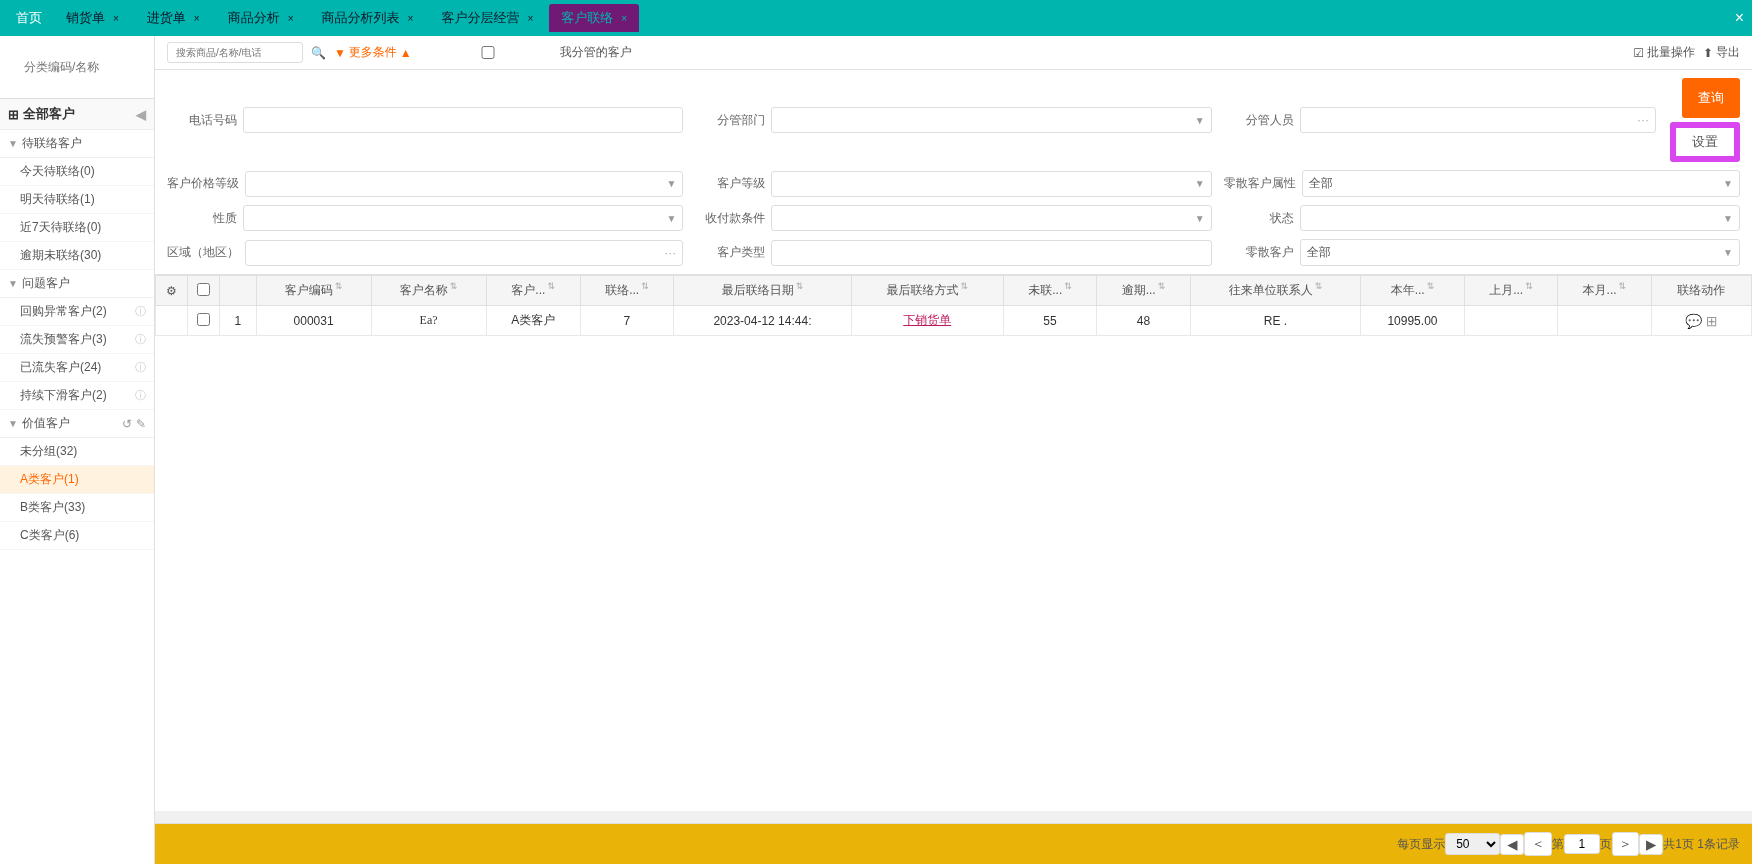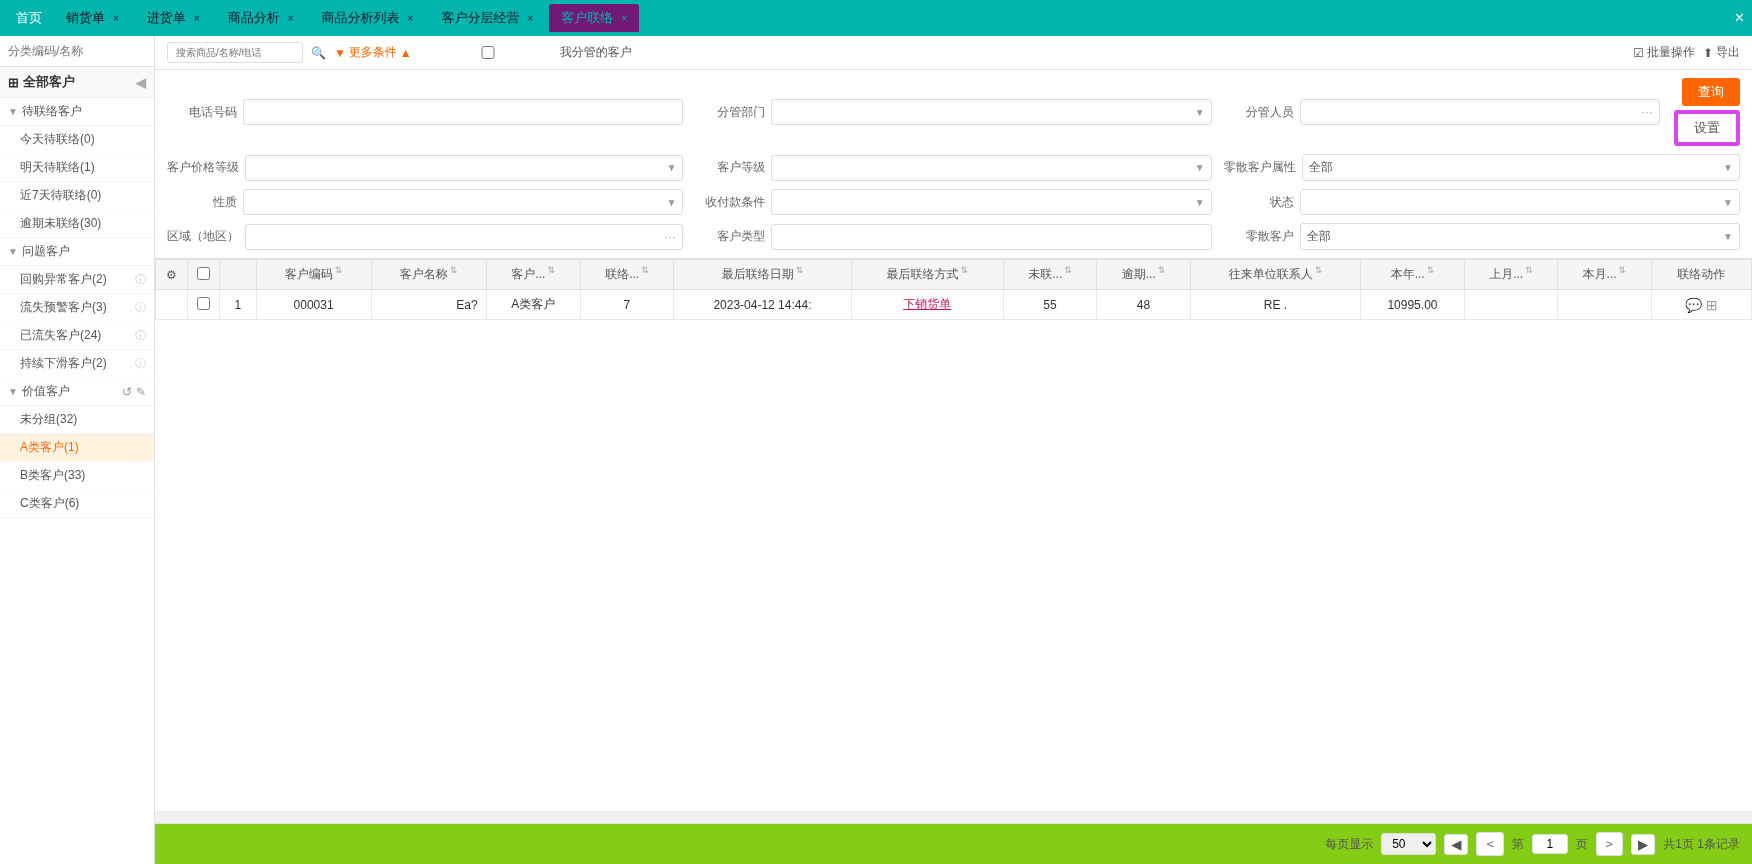--- a/index.html
+++ b/index.html
@@ -27,21 +27,21 @@
 
     
     .sidebar {
       width: 155px; min-width: 155px;
       background: #fff; border-right: 1px solid #e0e0e0;
       display: flex; flex-direction: column;
       overflow-y: auto;
     }
     .sidebar-search {
       display: flex; align-items: center;
-      padding: 8px; border-bottom: 1px solid #e0e0e0;
+      padding: 24px; border-bottom: 1px solid #e0e0e0;
     }
     .sidebar-search input {
       flex: 1; border: none; outline: none; font-size: 12px; color: #999;
     }
     .sidebar-section-header {
       display: flex; align-items: center; justify-content: space-between;
       padding: 6px 8px; font-weight: bold; font-size: 13px;
       background: #f9f9f9; border-bottom: 1px solid #eee;
     }
     .sidebar-collapse-header {
@@ -97,24 +97,24 @@
       display: flex; align-items: center; justify-content: space-between; cursor: pointer;
       min-height: 26px;
     }
     .filter-select .chev { color: #999; font-size: 10px; }
     .filter-input {
       flex: 1; border: 1px solid #ddd; border-radius: 3px;
       padding: 4px 6px; font-size: 12px; outline: none; min-height: 26px;
     }
     .btn-query {
       background: #ff6600; color: #fff; border: none;
-      padding: 5px 16px; border-radius: 3px; cursor: pointer; font-size: 13px;
+      padding: 11px 16px; border-radius: 3px; cursor: pointer; font-size: 13px;
     }
     .btn-settings {
-      background: #fff; color: #555; border: 4px solid #d946ef;
+      background: #fff; color: #555; border: 6px solid #d946ef;
       padding: 5px 16px; border-radius: 3px; cursor: pointer; font-size: 13px;
     }
     .filter-action-col {
       display: flex; flex-direction: column; gap: 4px; align-items: flex-end; justify-content: flex-start;
     }
 
     
     .table-area { flex: 1; overflow: auto; background: #fff; }
     table { width: 100%; border-collapse: collapse; font-size: 12px; }
     thead tr { background: #f5f5f5; }
@@ -131,22 +131,22 @@
     .th-gear { width: 32px; }
     .th-check { width: 32px; }
     .col-sort { display: flex; justify-content: center; gap: 2px; }
     .col-sort .sort-icon { color: #aaa; font-size: 9px; display: flex; flex-direction: column; line-height: 1; }
     .link-text { color: #be185d; text-decoration: underline; cursor: pointer; }
     .icon-btn { color: #999; cursor: pointer; font-size: 14px; }
 
     
     .pagination {
       display: flex; align-items: center; justify-content: flex-end;
-      padding: 8px 12px; background: #84cc16; border-top: 1px solid #e0e0e0;
-      gap: 8px; font-size: 12px; color: #555;
+      padding: 8px 12px; background: #eab308; border-top: 1px solid #e0e0e0;
+      font-size: 12px; color: #555;
     }
     .page-select {
       border: 1px solid #ddd; border-radius: 3px; padding: 2px 6px; font-size: 12px;
     }
     .page-btn { cursor: pointer; color: #555; padding: 2px 6px; border: 1px solid #ddd; border-radius: 3px; background: #fff; }
     .page-input { width: 36px; text-align: center; border: 1px solid #ddd; border-radius: 3px; padding: 2px 4px; font-size: 12px; }
     .scrollbar-area { height: 12px; background: #f0f0f0; overflow-x: auto; }
     .scrollbar-inner { width: 200%; height: 1px; }
   </style>
 </head>
@@ -465,21 +465,21 @@
           </tr>
         </thead>
         <tbody>
           <tr>
             <td></td>
             <td>
               <input type="checkbox" style="">
             </td>
             <td>1</td>
             <td>000031</td>
-            <td style="text-align:right;">Ea?</td>
+            <td style="text-align:center;font-family:Liberation Serif, serif;">Ea?</td>
             <td>A类客户</td>
             <td>7</td>
             <td>2023-04-12 14:44:</td>
             <td>
               <span class="link-text">下销货单</span>
             </td>
             <td>55</td>
             <td>48</td>
             <td>RE .</td>
             <td>10995.00</td>

